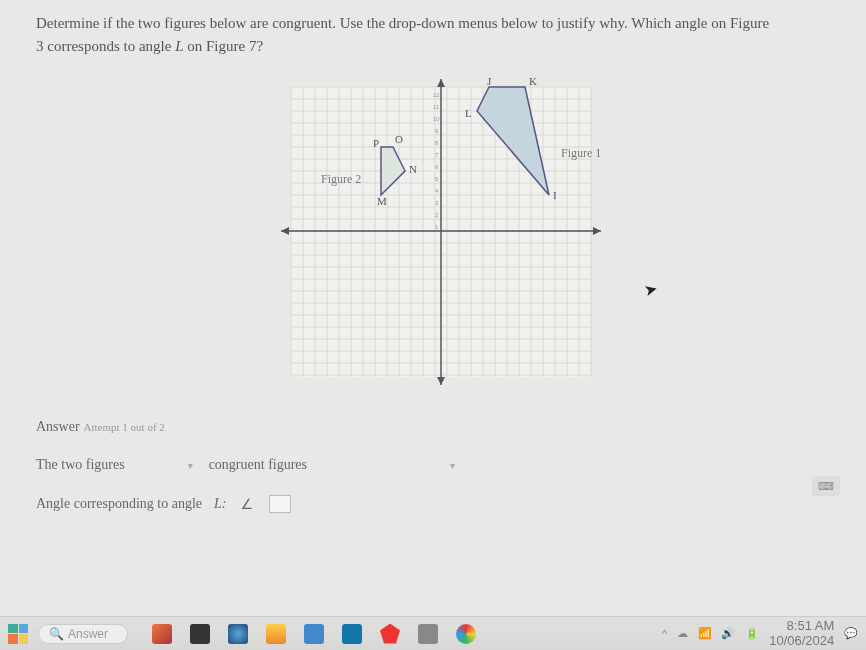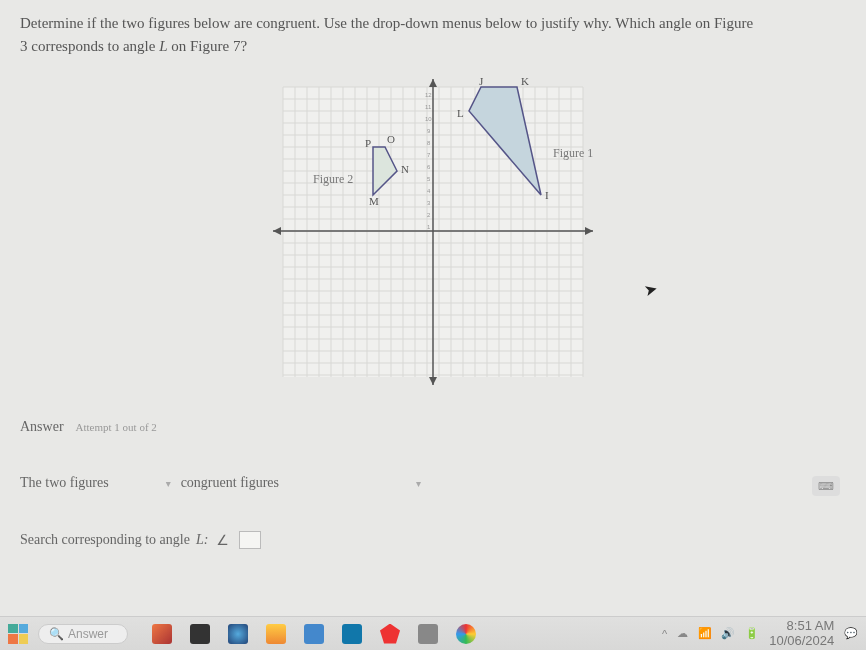--- a/index.html
+++ b/index.html
@@ -5,21 +5,21 @@
     * { margin: 0; padding: 0; box-sizing: border-box; }
     body {
       font-family: Georgia, 'Times New Roman', serif;
       background: #e8e8e6;
       width: 866px;
       height: 650px;
       overflow: hidden;
       position: relative;
       filter: blur(0.3px);
     }
-    .content { padding: 12px 20px 0 20px; }
+    .content { padding: 12px 20px 0 36px; }
     .question {
       color: #555;
       font-size: 15px;
       line-height: 1.5;
       margin-bottom: 20px;
     }
     .italic { font-style: italic; }
     .graph-area {
       display: flex;
       justify-content: center;
@@ -32,29 +32,28 @@
     }
     .answer-section { margin-top: 10px; padding-bottom: 40px; }
     .answer-label {
       font-weight: normal;
       color: #666;
       font-size: 14px;
     }
     .attempt {
       font-size: 11px;
       color: #999;
-      margin-left: 8px;
     }
     .answer-row {
-      margin-top: 40px;
+      margin-top: 22px;
       color: #666;
       font-size: 14px;
       display: flex;
       align-items: center;
-      gap: 6px;
+      gap: 12px;
       flex-wrap: wrap;
     }
     .dropdown {
       display: inline-flex;
       align-items: center;
       min-width: 60px;
       padding: 2px 18px 2px 6px;
       position: relative;
       color: #999;
       font-size: 13px;
@@ -237,21 +236,21 @@
     </div>
 
     <div class="answer-row">
       <span>The two figures</span>
       <span class="dropdown"></span>
       <span>congruent figures</span>
       <span class="dropdown" style="min-width:140px"></span>
     </div>
 
     <div class="answer-row">
-      <span>Search corresponding to angle</span>
+      <span>Angle corresponding to angle</span>
       <span class="italic">L:</span>
       <span class="angle-symbol">∠</span>
       <span class="angle-input"></span>
     </div>
   </div>
 </div>
 
 <div class="keyboard-icon">⌨</div>
 <div class="cursor">➤</div>
 

